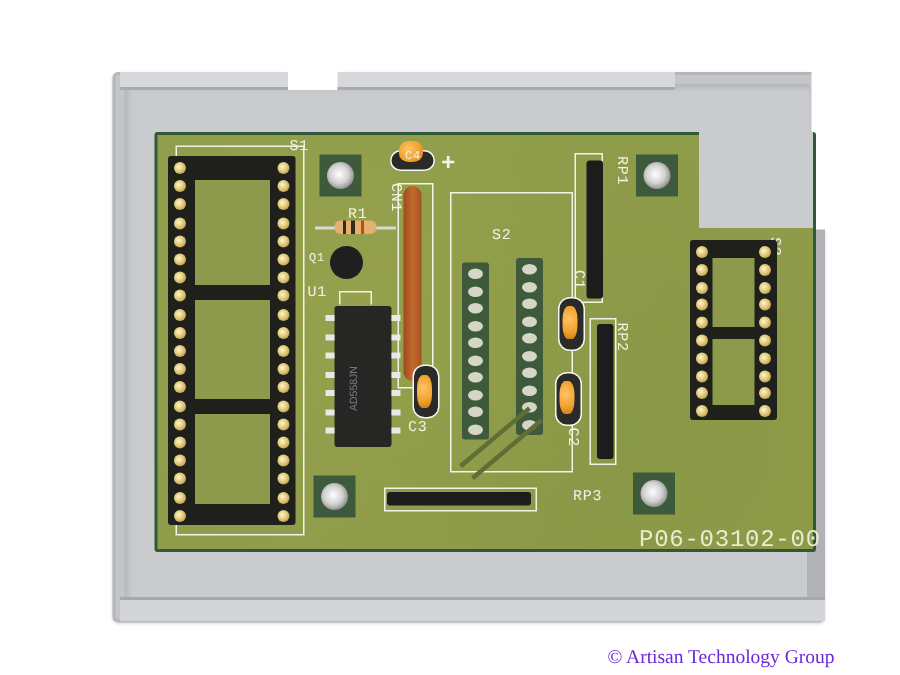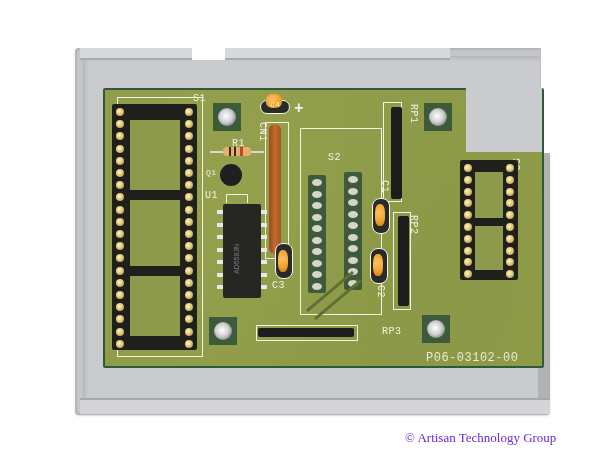--- a/index.html
+++ b/index.html
@@ -235,15 +235,15 @@
 <div class="silk silk-v" style="left:375px;top:285px;">C2</div>
 
 <div class="outline" style="left:393px;top:212px;width:16px;height:96px;"></div>
 <div class="header" style="left:398px;top:216px;width:11px;height:90px;"></div>
 <div class="silk silk-v" style="left:408px;top:215px;">RP2</div>
 
 <div class="outline" style="left:256px;top:325px;width:100px;height:14px;"></div>
 <div class="header" style="left:258px;top:328px;width:96px;height:9px;"></div>
 <div class="silk" style="left:358px;top:326px;margin-left:24px;">RP3</div>
 
-<div class="silk" style="left:426px;top:351px;font-size:12px;color:#e8ecd0;">P06-03102-00</div>
+<div class="silk" style="left:426px;top:351px;font-size:16px;color:#e8ecd0;">P06-03102-00</div>
 
 <div class="copyright">© Artisan Technology Group</div>
 
 </body></html>

